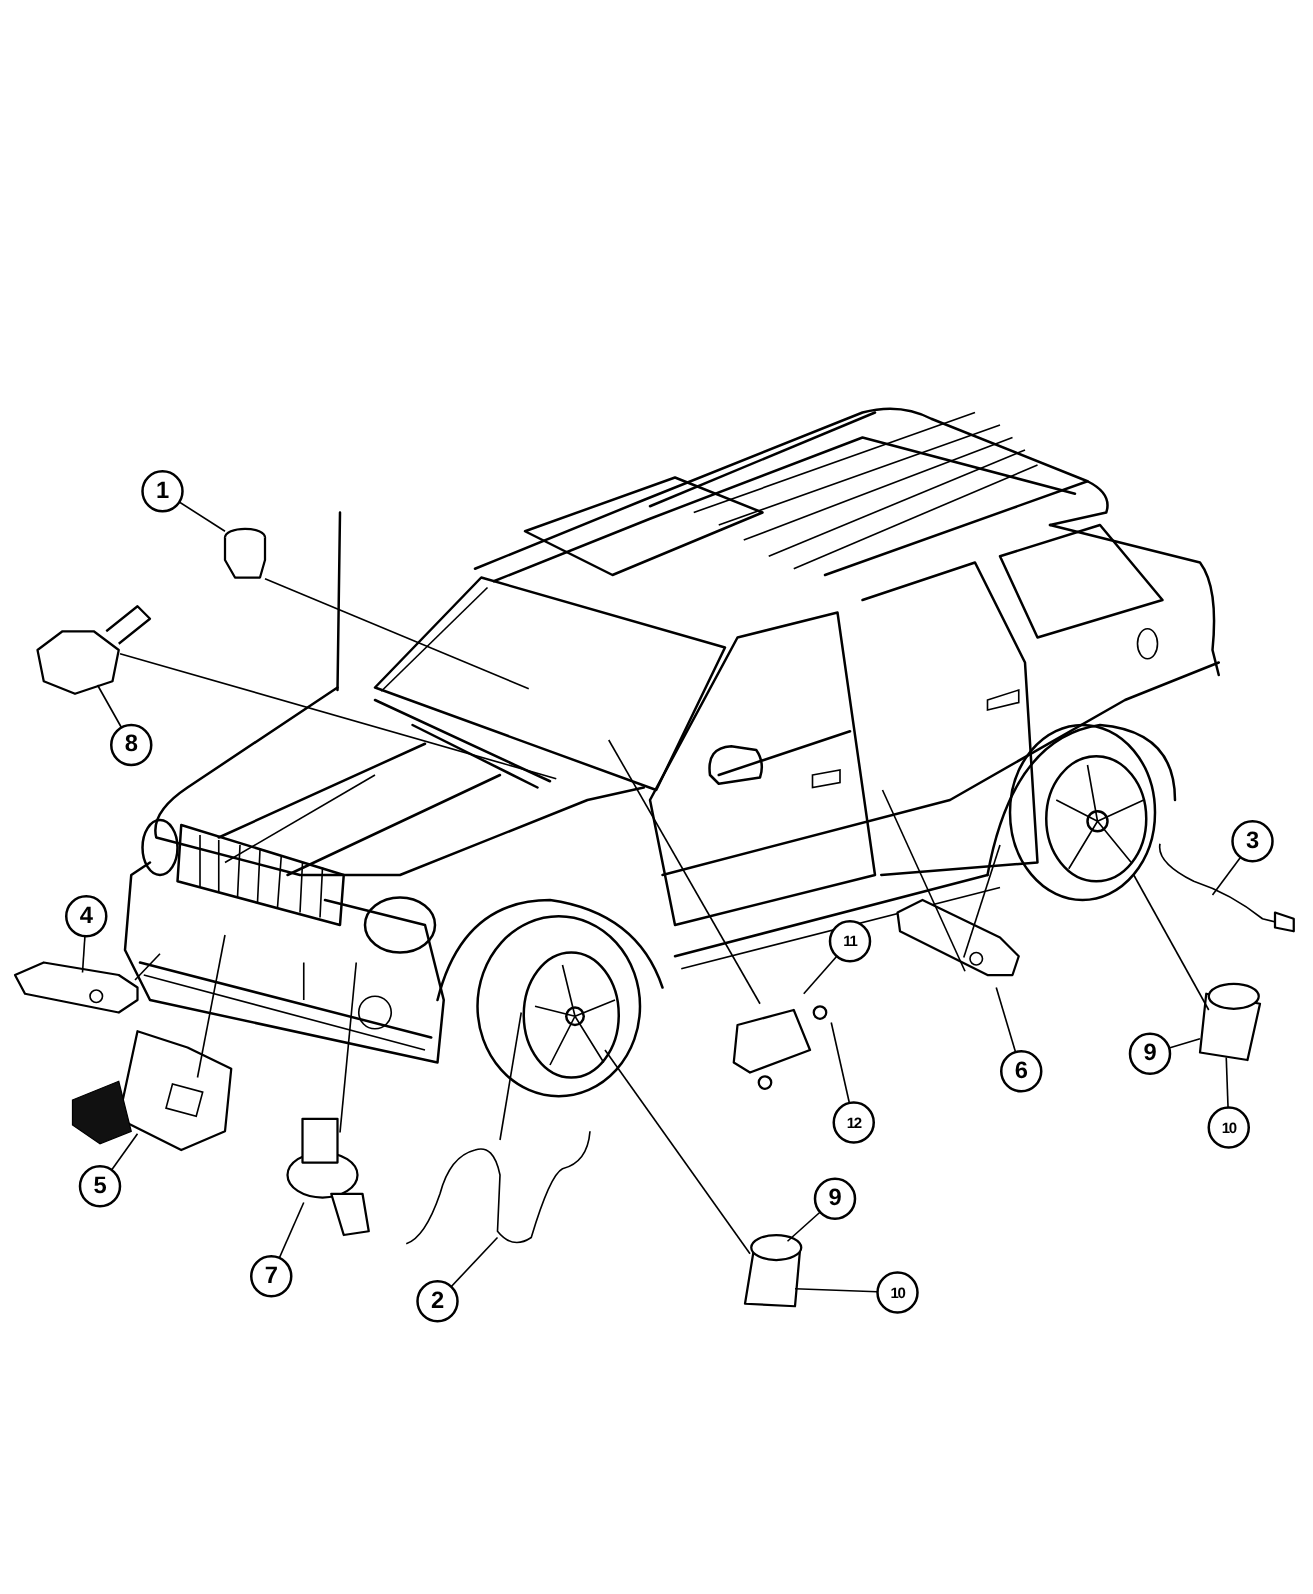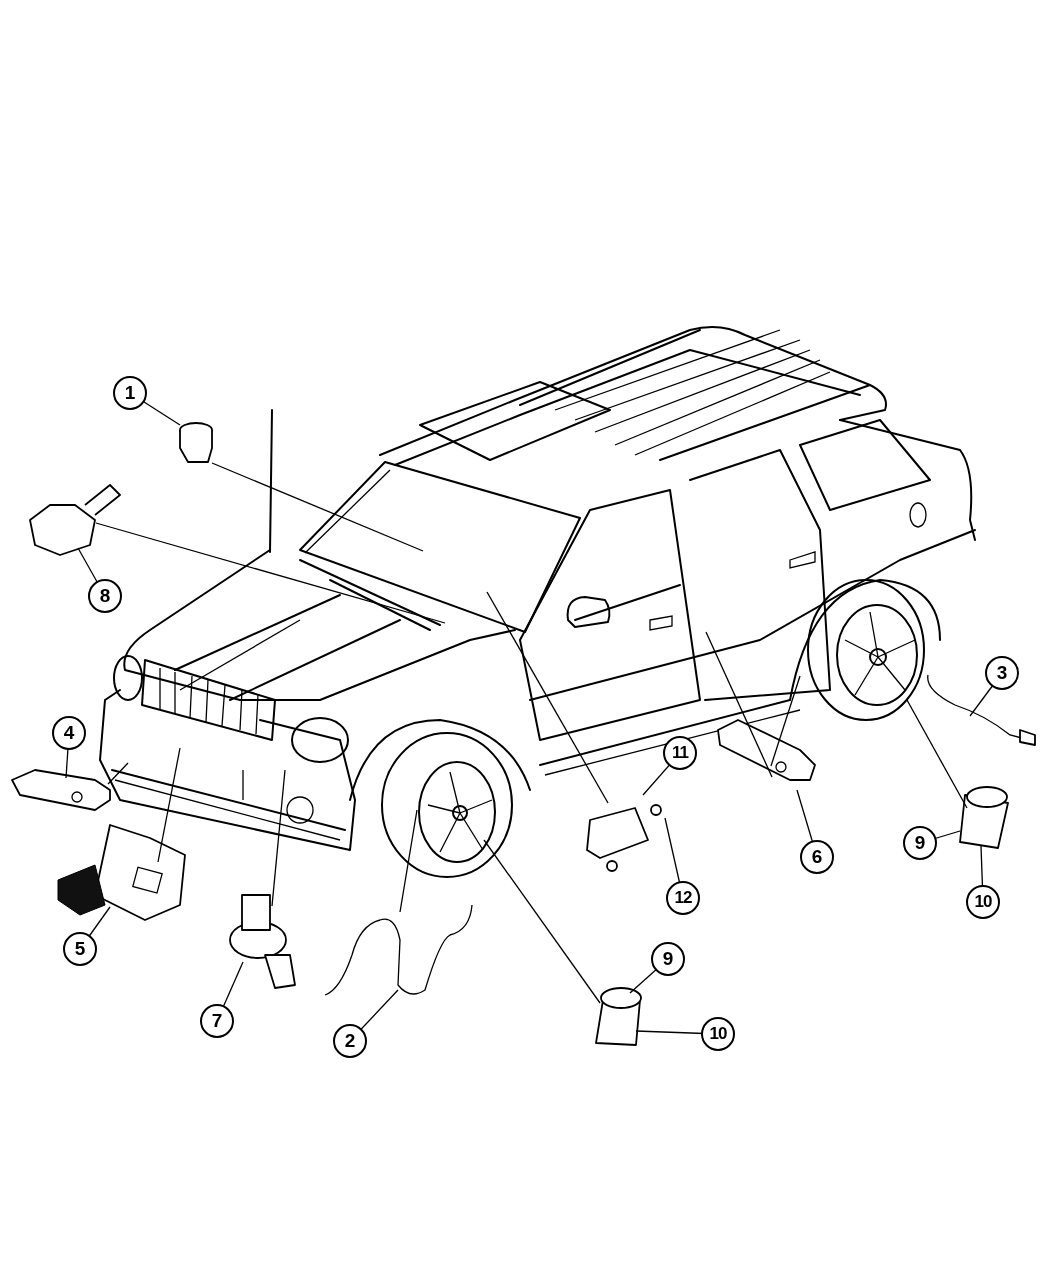--- a/index.html
+++ b/index.html
@@ -1,20 +1,20 @@
 <!DOCTYPE html>
 <html><head>
 <meta charset="utf-8">
 <style>
   html, body { margin:0; padding:0; background:#ffffff; }
   body { width:1050px; height:1275px; position:relative; overflow:hidden; font-family:"Liberation Sans", sans-serif; }
   #diagram { position:absolute; left:0; top:0; width:1050px; height:1275px; }
   .callout { position:absolute; width:34px; height:34px; border:2px solid #000; border-radius:50%; box-sizing:border-box; background:#fff;
              display:flex; align-items:center; justify-content:center; font-weight:bold; font-size:19px; color:#000; cursor:pointer; }
-  .callout.wide { font-size:17px; letter-spacing:-1px; }
+  .callout.wide { font-size:12px; letter-spacing:-1px; }
   svg .ln { stroke:#000; fill:none; stroke-width:2; stroke-linejoin:round; stroke-linecap:round; }
   svg .thin { stroke:#000; fill:none; stroke-width:1.3; }
   svg .leader { stroke:#000; fill:none; stroke-width:1.3; }
   svg .part { stroke:#000; fill:#fff; stroke-width:1.8; stroke-linejoin:round; }
   svg .dark { fill:#111; stroke:#000; stroke-width:1; }
 </style>
 </head>
 <body>
 
 <div id="diagram">

